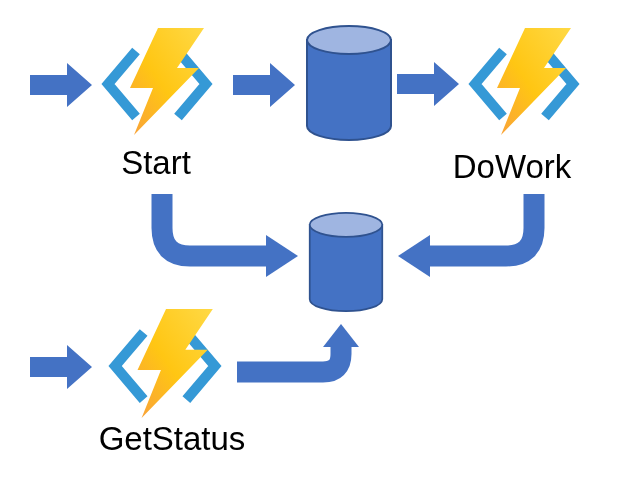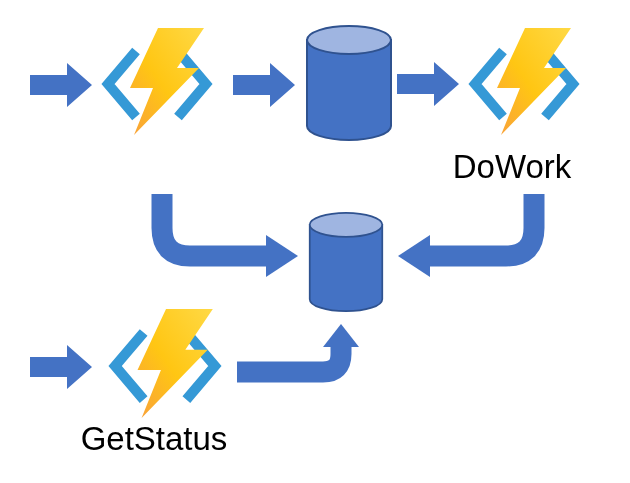--- a/index.html
+++ b/index.html
@@ -66,20 +66,21 @@
   <svg class="abs" style="left:30px;top:63px" width="62" height="44" viewBox="0 0 62 44">
     <polygon class="fill-arrow" points="0,12 37,12 37,0 62,22 37,44 37,32 0,32"></polygon>
   </svg>
 
   <svg class="abs" style="left:100px;top:27px" width="114" height="110" viewBox="0 0 114 108">
     <path class="bracket" d="M36,23 L8,56 L36,89"></path>
     <path class="bracket" d="M78,23 L106,56 L78,89"></path>
     <polygon class="bolt" points="58,0 104,0 77,40 99,40 34,107 53,60 30,60"></polygon>
   </svg>
 
+  <div class="node-label" style="left:76px;top:144px">Start</div>
 
   <svg class="abs" style="left:233px;top:63px" width="62" height="44" viewBox="0 0 62 44">
     <polygon class="fill-arrow" points="0,12 37,12 37,0 62,22 37,44 37,32 0,32"></polygon>
   </svg>
 
   <svg class="abs" style="left:305px;top:24px" width="88" height="118" viewBox="0 0 88 118">
     <path class="cyl-body" d="M2,16 L2,102 A42,14 0 0 0 86,102 L86,16 Z"></path>
     <ellipse class="cyl-top" cx="44" cy="16" rx="42" ry="14"></ellipse>
   </svg>
 
@@ -113,20 +114,20 @@
   <svg class="abs" style="left:30px;top:345px" width="62" height="44" viewBox="0 0 62 44">
     <polygon class="fill-arrow" points="0,12 37,12 37,0 62,22 37,44 37,32 0,32"></polygon>
   </svg>
 
   <svg class="abs" style="left:107px;top:309px" width="116" height="110" viewBox="0 0 114 108">
     <path class="bracket" d="M36,23 L8,56 L36,89"></path>
     <path class="bracket" d="M78,23 L106,56 L78,89"></path>
     <polygon class="bolt" points="58,0 104,0 77,40 99,40 34,107 53,60 30,60"></polygon>
   </svg>
 
-  <div class="node-label" style="left:74px;top:420px">GetStatus</div>
+  <div class="node-label" style="left:92px;top:420px">GetStatus</div>
 
   <svg class="abs" style="left:237px;top:319px" width="125" height="66" viewBox="0 0 125 66">
     <path class="stroke-arrow" d="M0,53 L86,53 Q104,53 104,35 L104,28"></path>
     <polygon class="fill-arrow" points="86,28 104,5 122,28"></polygon>
   </svg>
 
 </div>
 
 </body></html>

